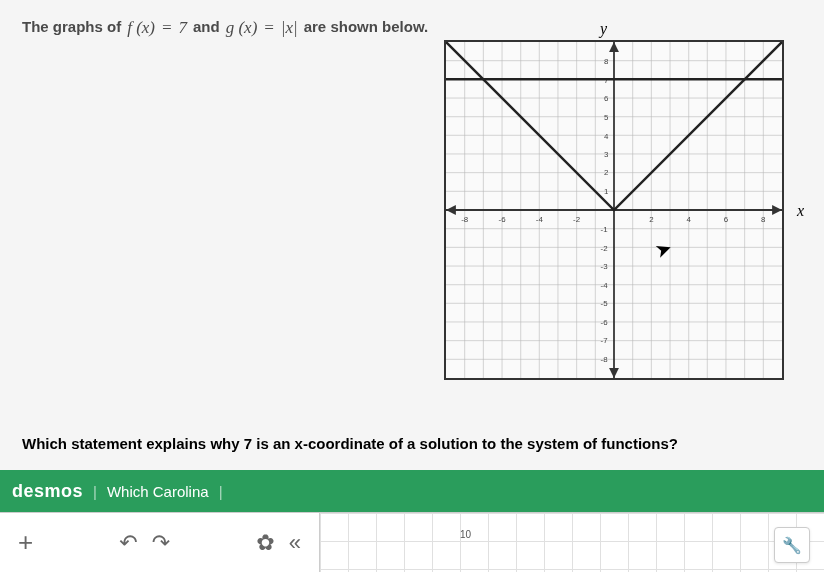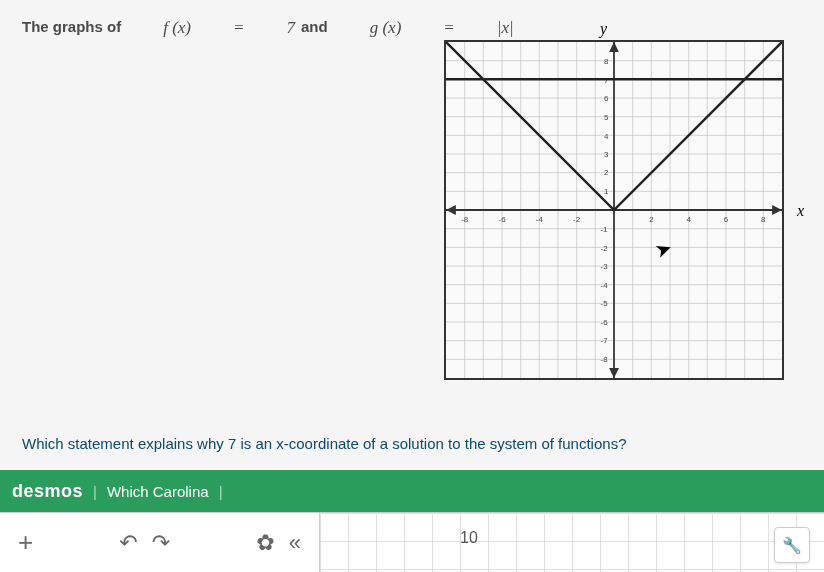--- a/index.html
+++ b/index.html
@@ -23,21 +23,20 @@
       display: flex;
       align-items: flex-start;
       flex-wrap: wrap;
       gap: 6px;
     }
     .question-text .math {
       font-family: 'Times New Roman', serif;
       font-style: italic;
       font-weight: normal;
       font-size: 17px;
-      margin-left: 36px;
     }
     .graph-container {
       position: absolute;
       right: 40px;
       top: 40px;
       width: 340px;
       height: 340px;
       background: #fafafa;
       border: 2px solid #333;
     }
@@ -55,23 +54,23 @@
       right: -22px;
       top: 160px;
       font-style: italic;
       font-family: 'Times New Roman', serif;
       font-size: 16px;
     }
     .followup-text {
       position: absolute;
       bottom: 18px;
       left: 22px;
-      color: #0c4a6e;
+      color: #000000;
       font-size: 15px;
-      font-weight: normal;
+      font-weight: bold;
     }
     .desmos-bar {
       background: #2a9d5c;
       height: 42px;
       display: flex;
       align-items: center;
       padding: 0 12px;
       color: #fff;
       font-size: 15px;
     }
@@ -109,21 +108,21 @@
       background-image:
         linear-gradient(#e0e0e0 1px, transparent 1px),
         linear-gradient(90deg, #e0e0e0 1px, transparent 1px);
       background-size: 28px 28px;
     }
     .preview-label {
       position: absolute;
       left: 140px;
       top: 16px;
       color: #555;
-      font-size: 16px;
+      font-size: 10px;
     }
     .wrench-btn {
       position: absolute;
       right: 14px;
       top: 14px;
       width: 36px;
       height: 36px;
       background: #fff;
       border: 1px solid #ccc;
       border-radius: 4px;
@@ -149,20 +148,21 @@
 <div class="content-area">
   <div class="question-text">
     <span>The graphs of</span>
     <span class="math">f (x)</span>
     <span class="math">=</span>
     <span class="math">7</span>
     <span>and</span>
     <span class="math">g (x)</span>
     <span class="math">=</span>
     <span class="math">|x|</span>
+    <span>are shown below.</span>
   </div>
 
   <div class="graph-container">
     <div class="axis-label-y">y</div>
     <div class="axis-label-x">x</div>
     <svg class="graph-svg" viewBox="0 0 340 340">
 
       <g stroke="#b8b8b8" stroke-width="0.6">
         <line x1="0" y1="18.9" x2="340" y2="18.9"></line>
           <line x1="0" y1="37.8" x2="340" y2="37.8"></line>

